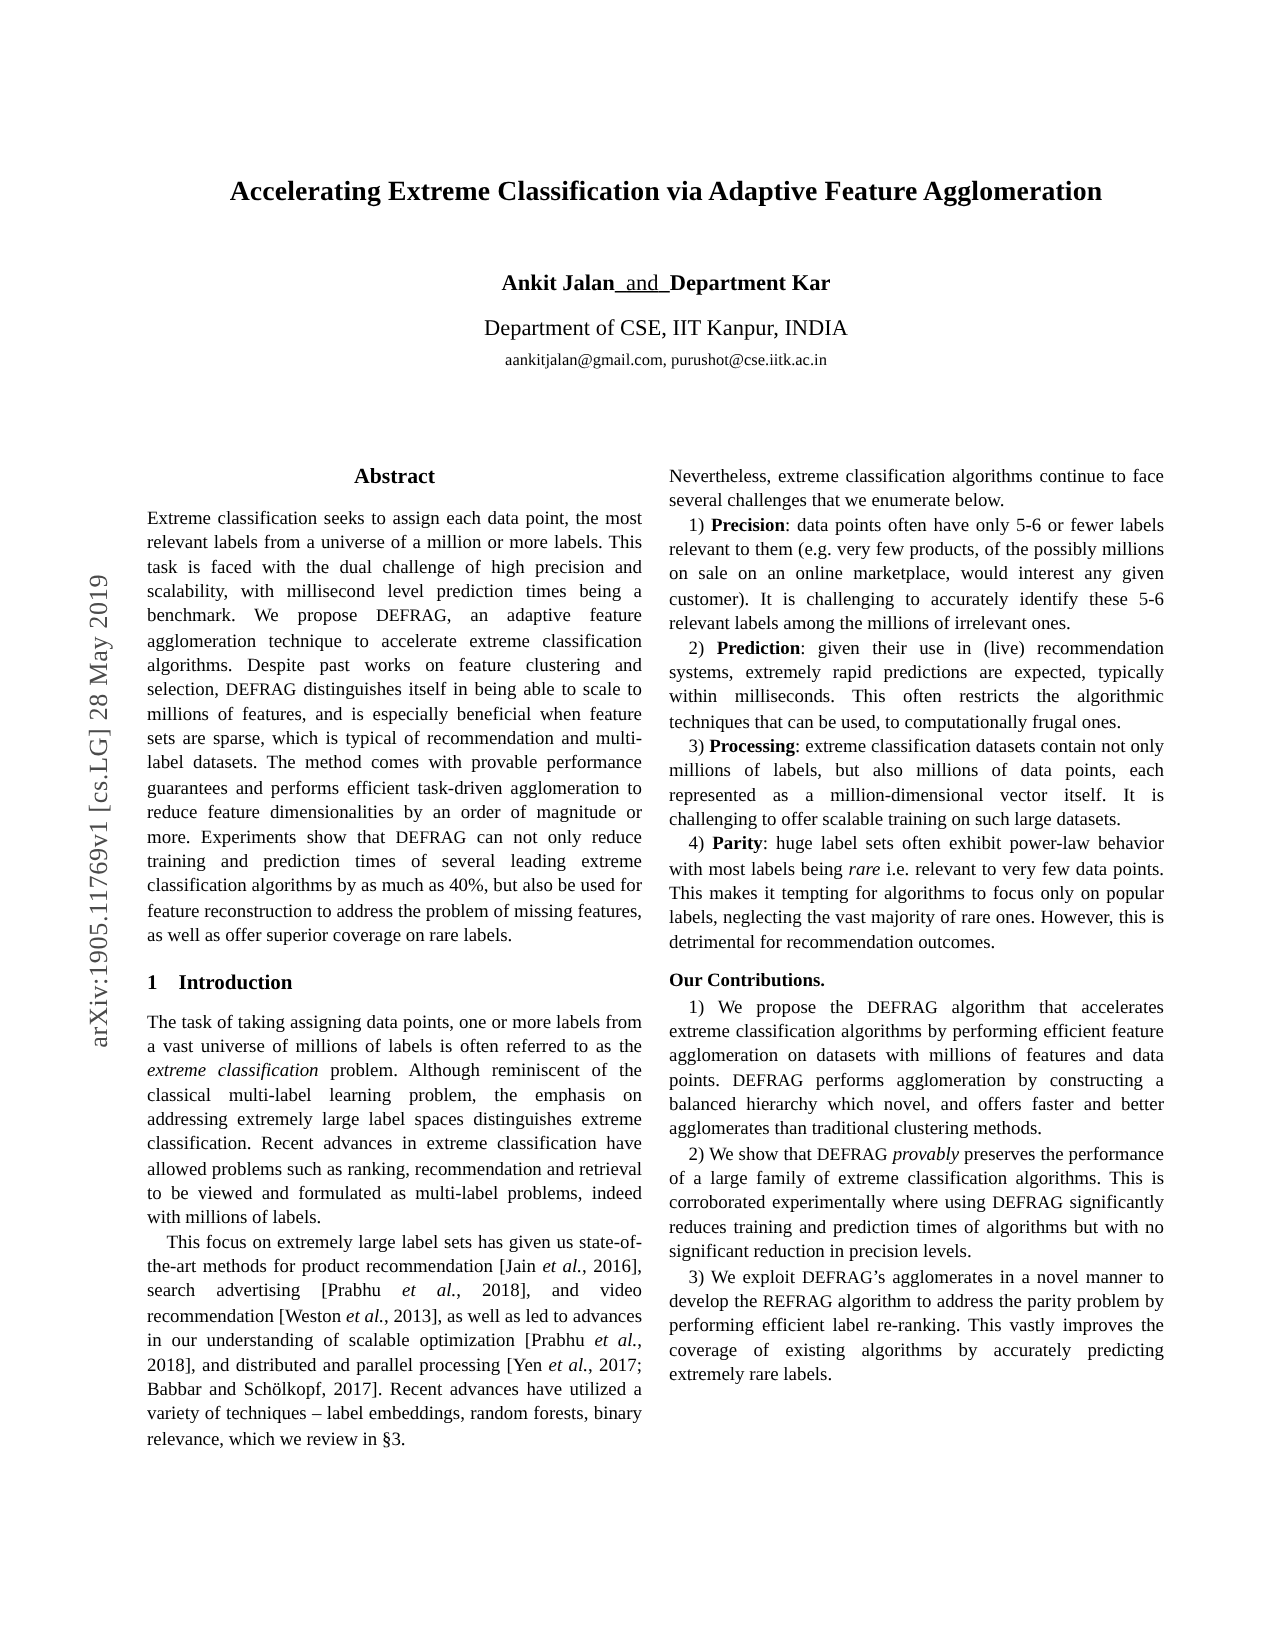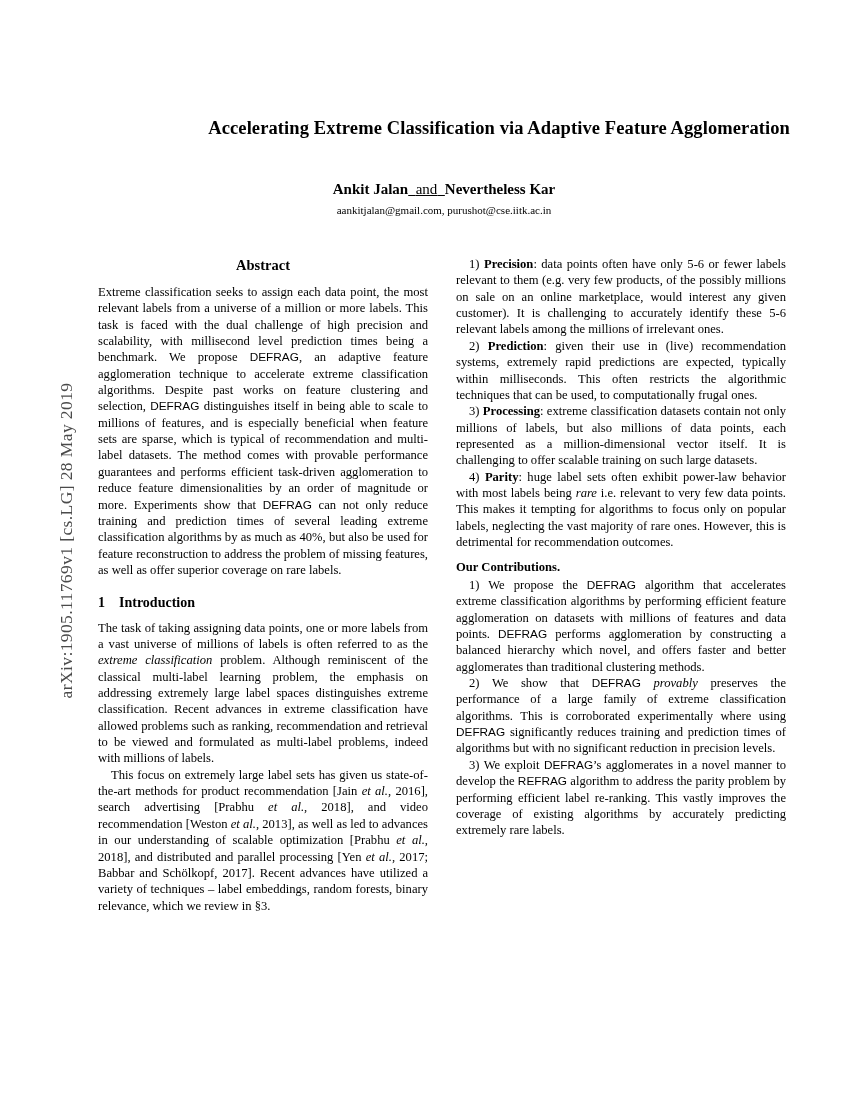--- a/index.html
+++ b/index.html
@@ -35,21 +35,21 @@
     white-space: nowrap;
   }
   .content {
     position: absolute;
     left: 98px;
     top: 0;
     width: 692px;
   }
   .title {
     margin-top: 118px;
-    text-align: right;
+    text-align: center;
     font-size: 18.5px;
     font-weight: bold;
     letter-spacing: 0.1px;
   }
   .authors {
     margin-top: 42px;
     text-align: center;
     font-size: 15px;
   }
   .authors .aname {
@@ -63,23 +63,23 @@
     margin-top: 13px;
     text-align: center;
     font-size: 15px;
   }
   .email {
     margin-top: 6px;
     text-align: center;
     font-size: 11px;
   }
   .columns {
-    margin-top: 40px;
+    margin-top: 63px;
     display: flex;
-    gap: 28px;
+    gap: 18px;
   }
   .col {
     width: 330px;
     font-size: 12.6px;
     line-height: 1.3;
     text-align: justify;
   }
   .abstract-head {
     text-align: center;
     font-size: 14.5px;
@@ -97,21 +97,21 @@
     font-size: 14px;
     font-weight: bold;
     margin-top: 16px;
     margin-bottom: 7px;
   }
   .section-head .num {
     display: inline-block;
     width: 21px;
   }
   .sf {
-    font-family: Liberation Sans, sans-serif;
+    font-family: Liberation Serif, serif;
     font-size: 11.8px;
   }
   .it { font-style: italic; }
   .bf { font-weight: bold; }
   .contrib-head {
     font-weight: bold;
     margin-top: 9px;
     margin-bottom: 1px;
   }
 </style>
@@ -120,43 +120,45 @@
 
 <div class="page">
 
   <div class="arxiv-stamp">arXiv:1905.11769v1  [cs.LG]  28 May 2019</div>
 
   <div class="content">
 
     <div class="title">Accelerating Extreme Classification via Adaptive Feature Agglomeration</div>
 
     <div class="authors">
-      <span class="aname">Ankit Jalan</span><span class="aconj">&nbsp;&nbsp;</span><span class="aconj">and</span><span class="aconj">&nbsp;&nbsp;</span><span class="aname">Nevertheless Kar</span>
+      <span class="aname">Ankit Jalan</span><span class="aconj">&nbsp;&nbsp;</span><span class="aconj">and</span><span class="aconj">&nbsp;&nbsp;</span><span class="aname">Department Kar</span>
     </div>
 
+    <div class="affil">Department of CSE, IIT Kanpur, INDIA</div>
     <div class="email">aankitjalan@gmail.com, purushot@cse.iitk.ac.in</div>
 
     <div class="columns">
 
       <div class="col">
 
         <div class="abstract-head">Abstract</div>
 
         <p class="noindent"><span>Extreme classification seeks to assign each data point, the most relevant labels from a universe of a million or more labels. This task is faced with the dual challenge of high precision and scalability, with millisecond level prediction times being a benchmark. We propose </span><span class="sf">DEFRAG</span><span>, an adaptive feature agglomeration technique to accelerate extreme classification algorithms. Despite past works on feature clustering and selection, </span><span class="sf">DEFRAG</span><span> distinguishes itself in being able to scale to millions of features, and is especially beneficial when feature sets are sparse, which is typical of recommendation and multi-label datasets. The method comes with provable performance guarantees and performs efficient task-driven agglomeration to reduce feature dimensionalities by an order of magnitude or more. Experiments show that </span><span class="sf">DEFRAG</span><span> can not only reduce training and prediction times of several leading extreme classification algorithms by as much as 40%, but also be used for feature reconstruction to address the problem of missing features, as well as offer superior coverage on rare labels.</span></p>
 
         <div class="section-head"><span class="num">1</span><span>Introduction</span></div>
 
         <p class="noindent"><span>The task of taking assigning data points, one or more labels from a vast universe of millions of labels is often referred to as the </span><span class="it">extreme classification</span><span> problem. Although reminiscent of the classical multi-label learning problem, the emphasis on addressing extremely large label spaces distinguishes extreme classification. Recent advances in extreme classification have allowed problems such as ranking, recommendation and retrieval to be viewed and formulated as multi-label problems, indeed with millions of labels.</span></p>
 
         <p><span>This focus on extremely large label sets has given us state-of-the-art methods for product recommendation [Jain </span><span class="it">et al.</span><span>, 2016], search advertising [Prabhu </span><span class="it">et al.</span><span>, 2018], and video recommendation [Weston </span><span class="it">et al.</span><span>, 2013], as well as led to advances in our understanding of scalable optimization [Prabhu </span><span class="it">et al.</span><span>, 2018], and distributed and parallel processing [Yen </span><span class="it">et al.</span><span>, 2017; Babbar and Schölkopf, 2017]. Recent advances have utilized a variety of techniques – label embeddings, random forests, binary relevance, which we review in §3.</span></p>
 
       </div>
 
       <div class="col">
 
+        <p class="noindent">Nevertheless, extreme classification algorithms continue to face several challenges that we enumerate below.</p>
 
         <p><span>1) </span><span class="bf">Precision</span><span>: data points often have only 5-6 or fewer labels relevant to them (e.g. very few products, of the possibly millions on sale on an online marketplace, would interest any given customer). It is challenging to accurately identify these 5-6 relevant labels among the millions of irrelevant ones.</span></p>
 
         <p><span>2) </span><span class="bf">Prediction</span><span>: given their use in (live) recommendation systems, extremely rapid predictions are expected, typically within milliseconds. This often restricts the algorithmic techniques that can be used, to computationally frugal ones.</span></p>
 
         <p><span>3) </span><span class="bf">Processing</span><span>: extreme classification datasets contain not only millions of labels, but also millions of data points, each represented as a million-dimensional vector itself. It is challenging to offer scalable training on such large datasets.</span></p>
 
         <p><span>4) </span><span class="bf">Parity</span><span>: huge label sets often exhibit power-law behavior with most labels being </span><span class="it">rare</span><span> i.e. relevant to very few data points. This makes it tempting for algorithms to focus only on popular labels, neglecting the vast majority of rare ones. However, this is detrimental for recommendation outcomes.</span></p>
 
 

